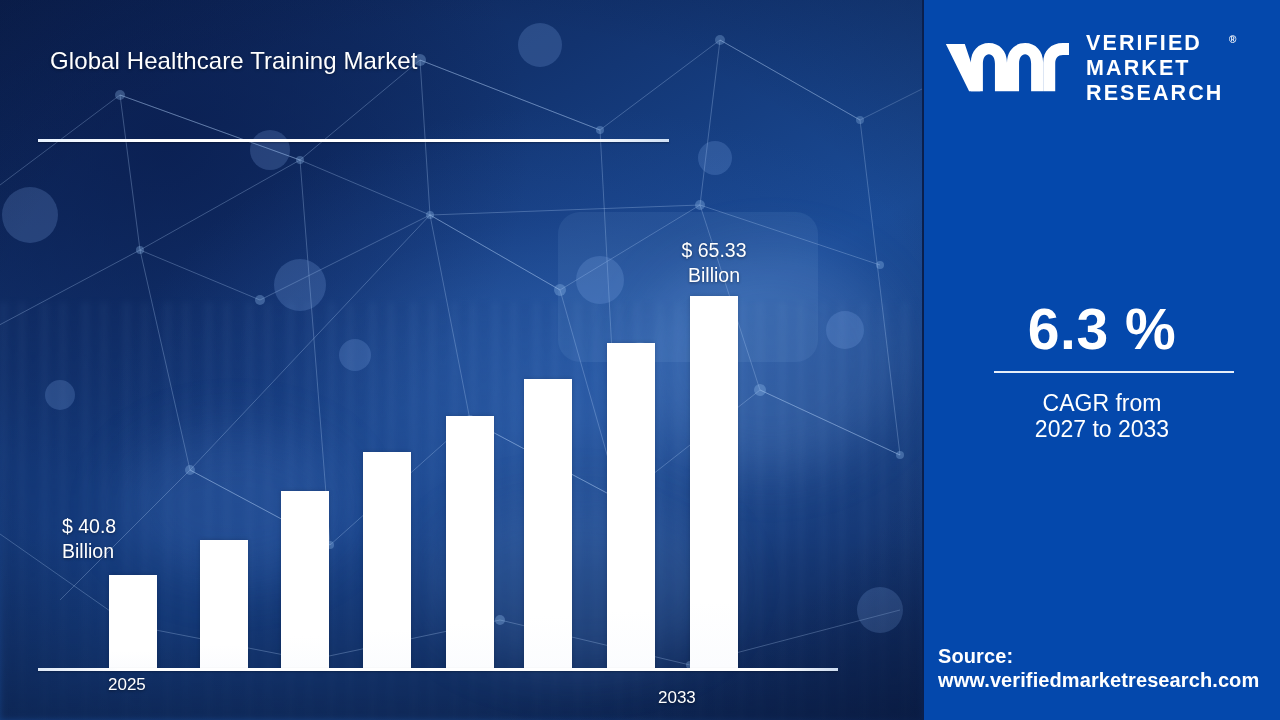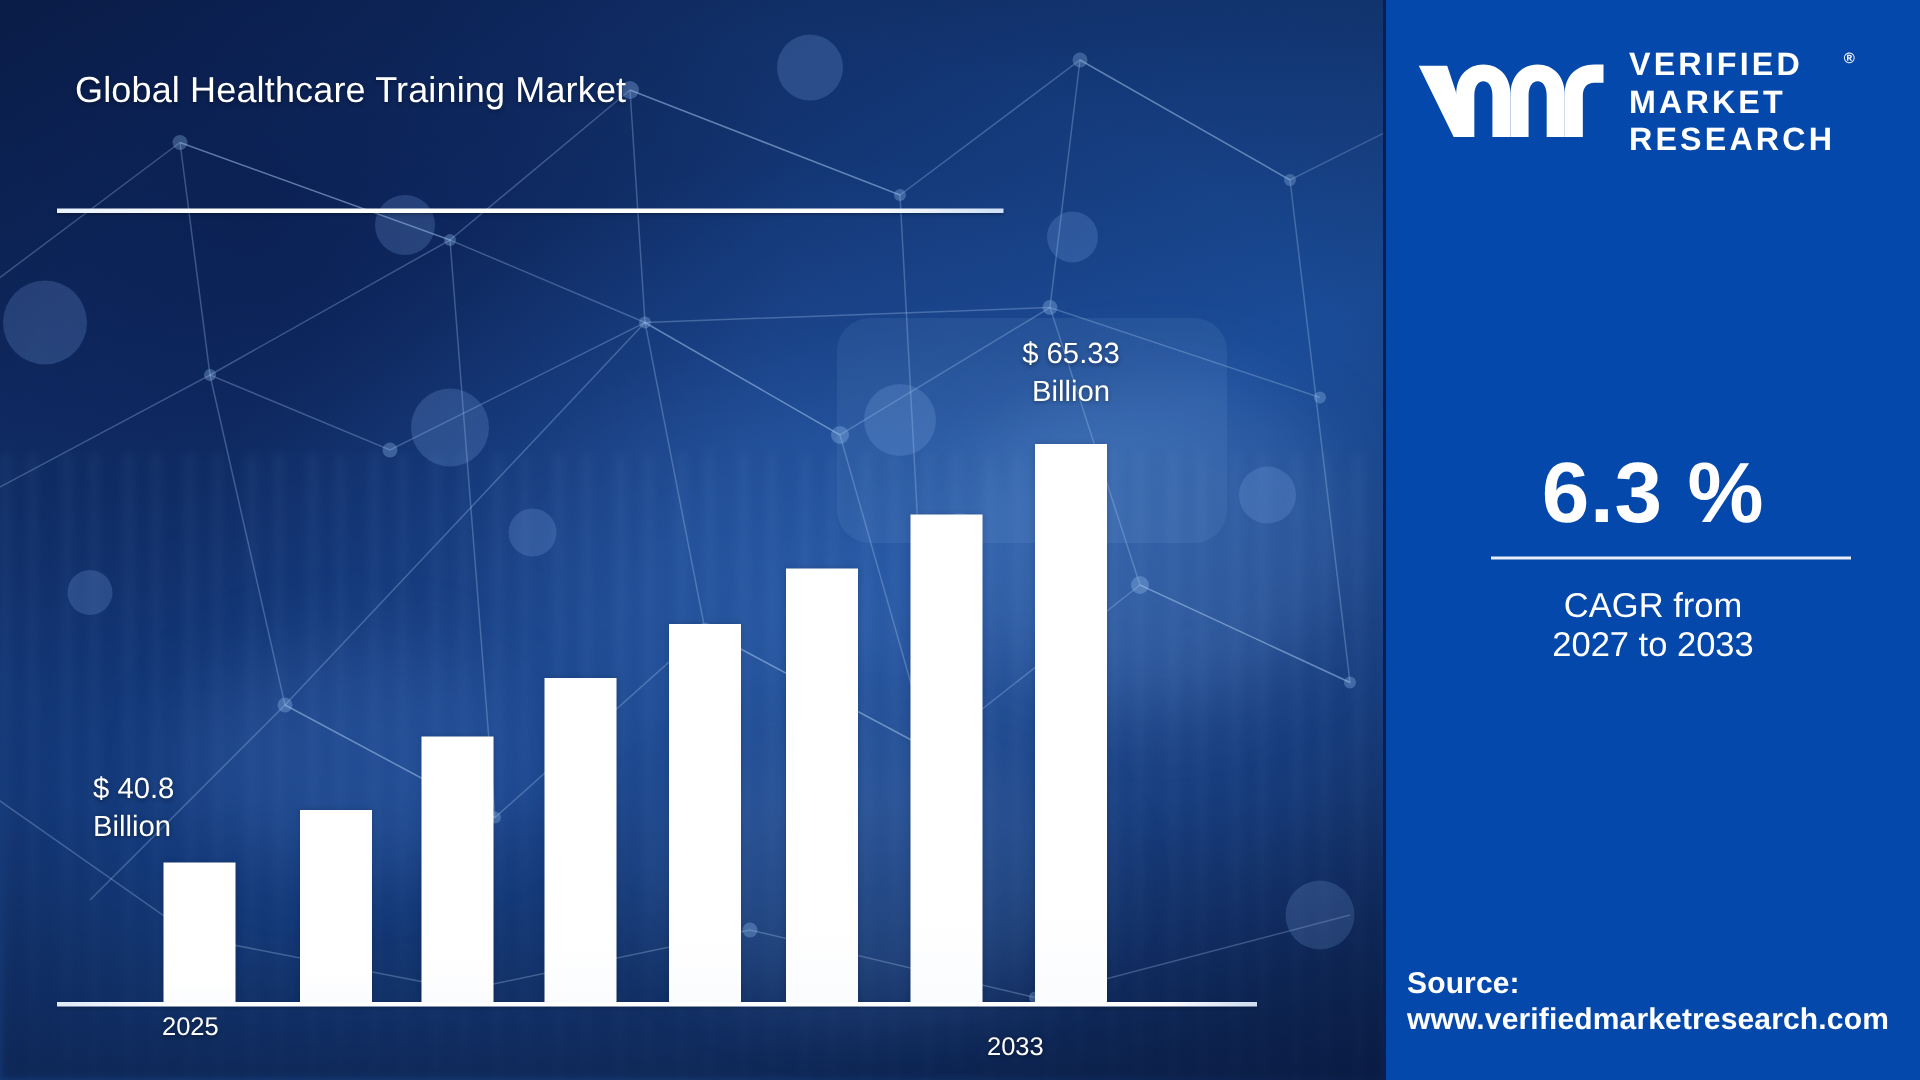--- a/index.html
+++ b/index.html
@@ -212,21 +212,21 @@
       <div class="bar" style="left:200px; top:540px; width:48px; height:128px;"></div>
       <div class="bar" style="left:281px; top:491px; width:48px; height:177px;"></div>
       <div class="bar" style="left:363px; top:452px; width:48px; height:216px;"></div>
       <div class="bar" style="left:446px; top:416px; width:48px; height:252px;"></div>
       <div class="bar" style="left:524px; top:379px; width:48px; height:289px;"></div>
       <div class="bar" style="left:607px; top:343px; width:48px; height:325px;"></div>
       <div class="bar" style="left:690px; top:296px; width:48px; height:372px;"></div>
 
       <div class="bar-note" style="left:62px; top:514px; width:148px; text-align:left;">$ 40.8
 Billion</div>
-      <div class="bar-note" style="left:640px; top:224px; width:148px;">$ 65.33
+      <div class="bar-note" style="left:640px; top:238px; width:148px;">$ 65.33
 Billion</div>
 
       <div class="axis-line"></div>
 
       <div class="tick" style="left:108px; top:675px;">2025</div>
       <div class="tick" style="left:658px; top:675px;margin-top:13px;">2033</div>
     </div>
   </div>
 
   <div class="divider-strip"></div>

